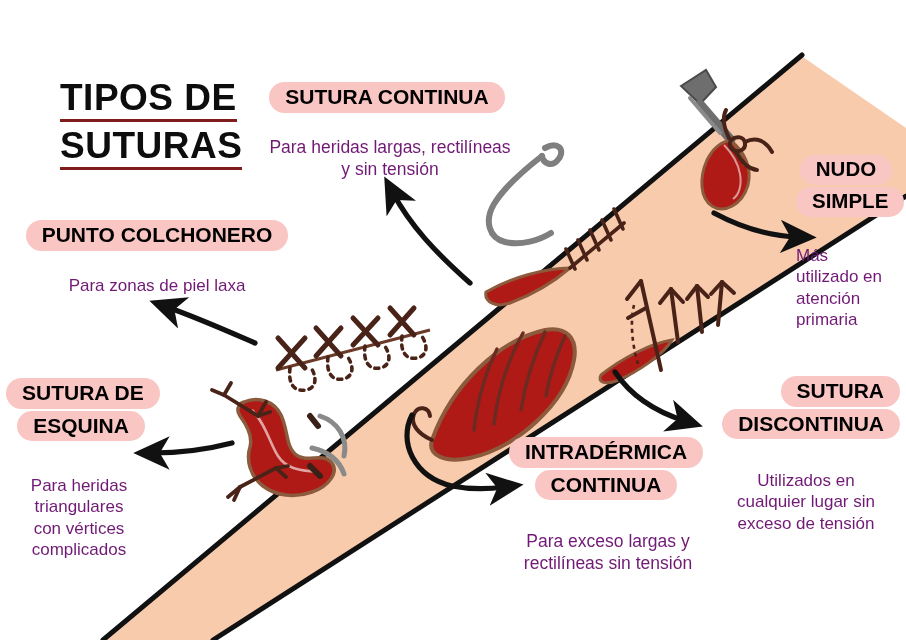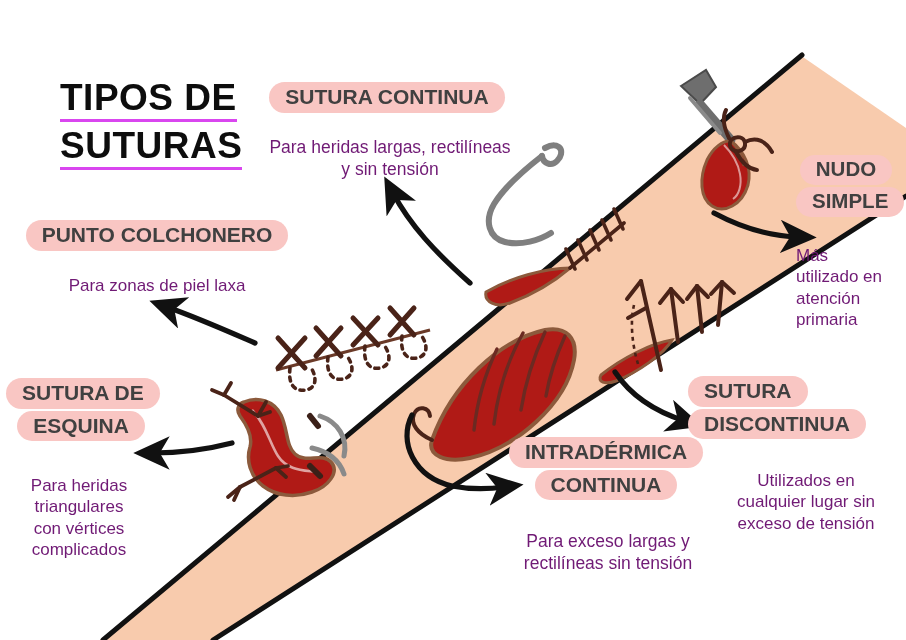--- a/index.html
+++ b/index.html
@@ -18,33 +18,33 @@
   .title{
     font-weight:bold;
     font-size:37px;
     color:#0d0d0d;
     letter-spacing:0.5px;
     line-height:1.08;
     text-align:left;
   }
   .title .tline{
     display:inline-block;
-    border-bottom:3px solid #d946ef;
+    border-bottom:3px solid #7f1d1d;
     padding-bottom:1px;
   }
 
   .pillwrap{position:absolute;}
   .pillrow{display:block;}
   .pill{
     display:inline-block;
     background:#F9C6C3;
     border-radius:40px;
     padding:3px 16px 4px 16px;
     font-weight:bold;
-    color:#404040;
+    color:#000000;
     line-height:1.12;
     white-space:nowrap;
   }
   .desc{
     position:absolute;
     color:#701a75;
     line-height:1.26;
     white-space:pre-line;
     margin-top:20px;
   }
@@ -234,21 +234,21 @@
 con vértices
 complicados</div>
 
   <div id="blk-intra" class="pillwrap" style="left:508px;top:437px;width:196px;text-align:center;">
     <span class="pillrow"><span class="pill">INTRADÉRMICA</span></span>
     <span class="pillrow" style="margin-top:2px;display:inline-block;"><span class="pill">CONTINUA</span></span>
   </div>
   <div class="desc" style="left:500px;top:510px;width:216px;text-align:center;font-size:17.5px;">Para exceso largas y
 rectilíneas sin tensión</div>
 
-  <div id="blk-discont" class="pillwrap" style="left:688px;top:376px;width:186px;text-align:left;">
+  <div id="blk-discont" class="pillwrap" style="left:714px;top:376px;width:186px;text-align:right;">
     <span class="pillrow"><span class="pill">SUTURA</span></span>
     <span class="pillrow" style="margin-top:2px;display:inline-block;"><span class="pill">DISCONTINUA</span></span>
   </div>
   <div class="desc" style="left:708px;top:450px;width:196px;text-align:center;font-size:17px;">Utilizados en
 cualquier lugar sin
 exceso de tensión</div>
 
 </div>
 
 </body></html>

